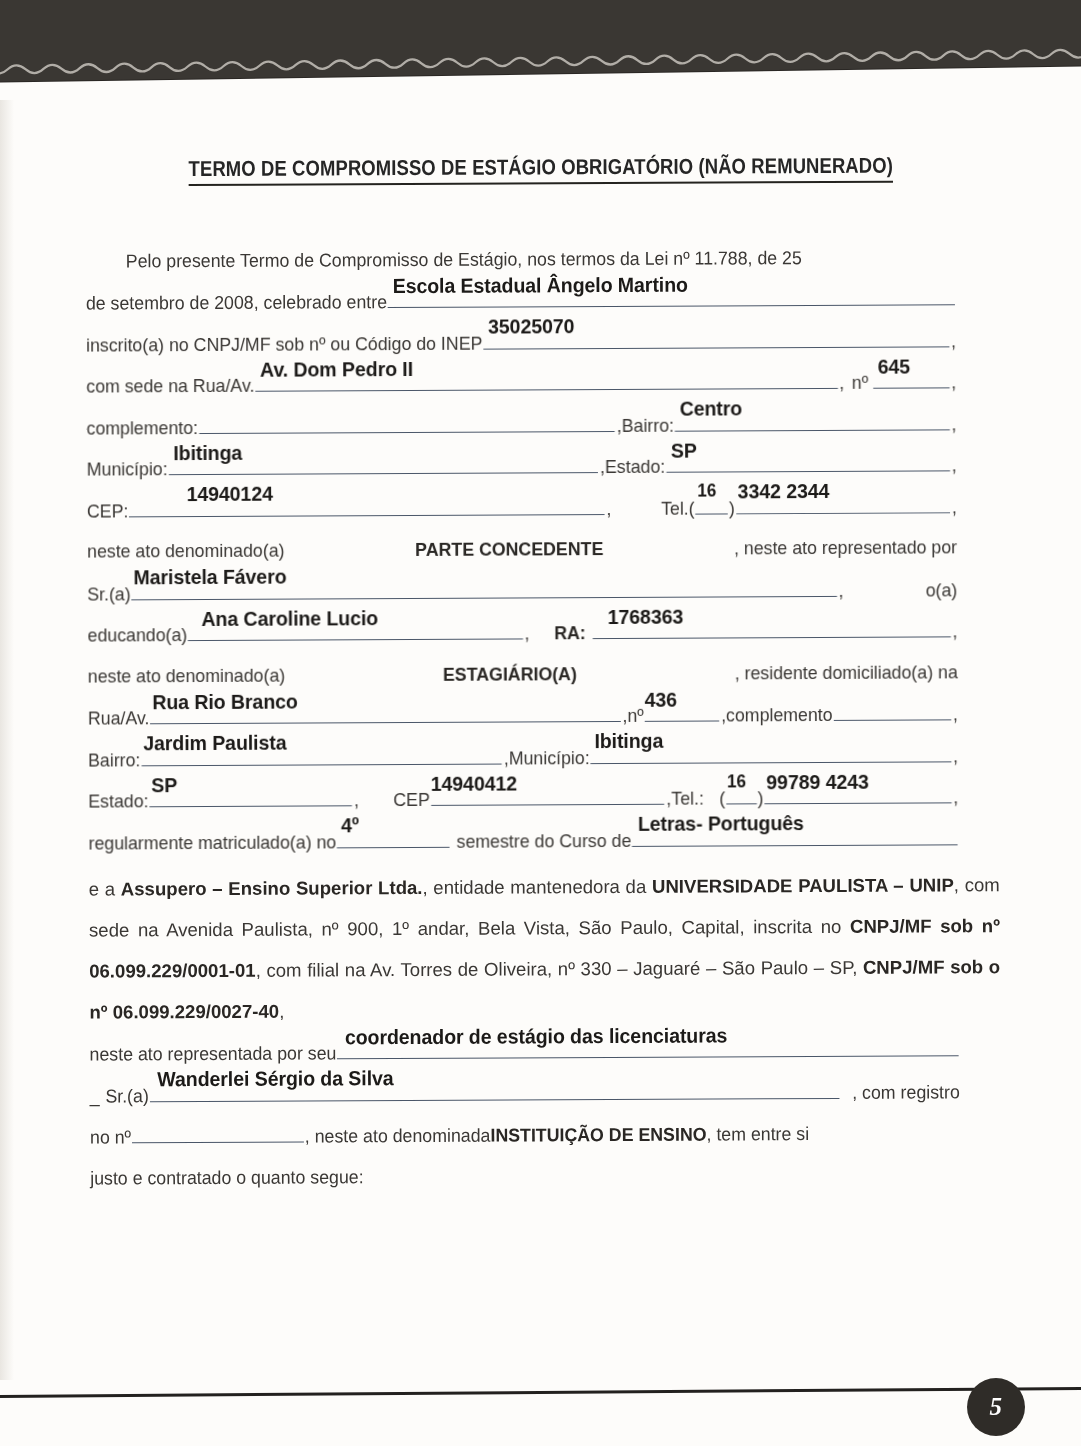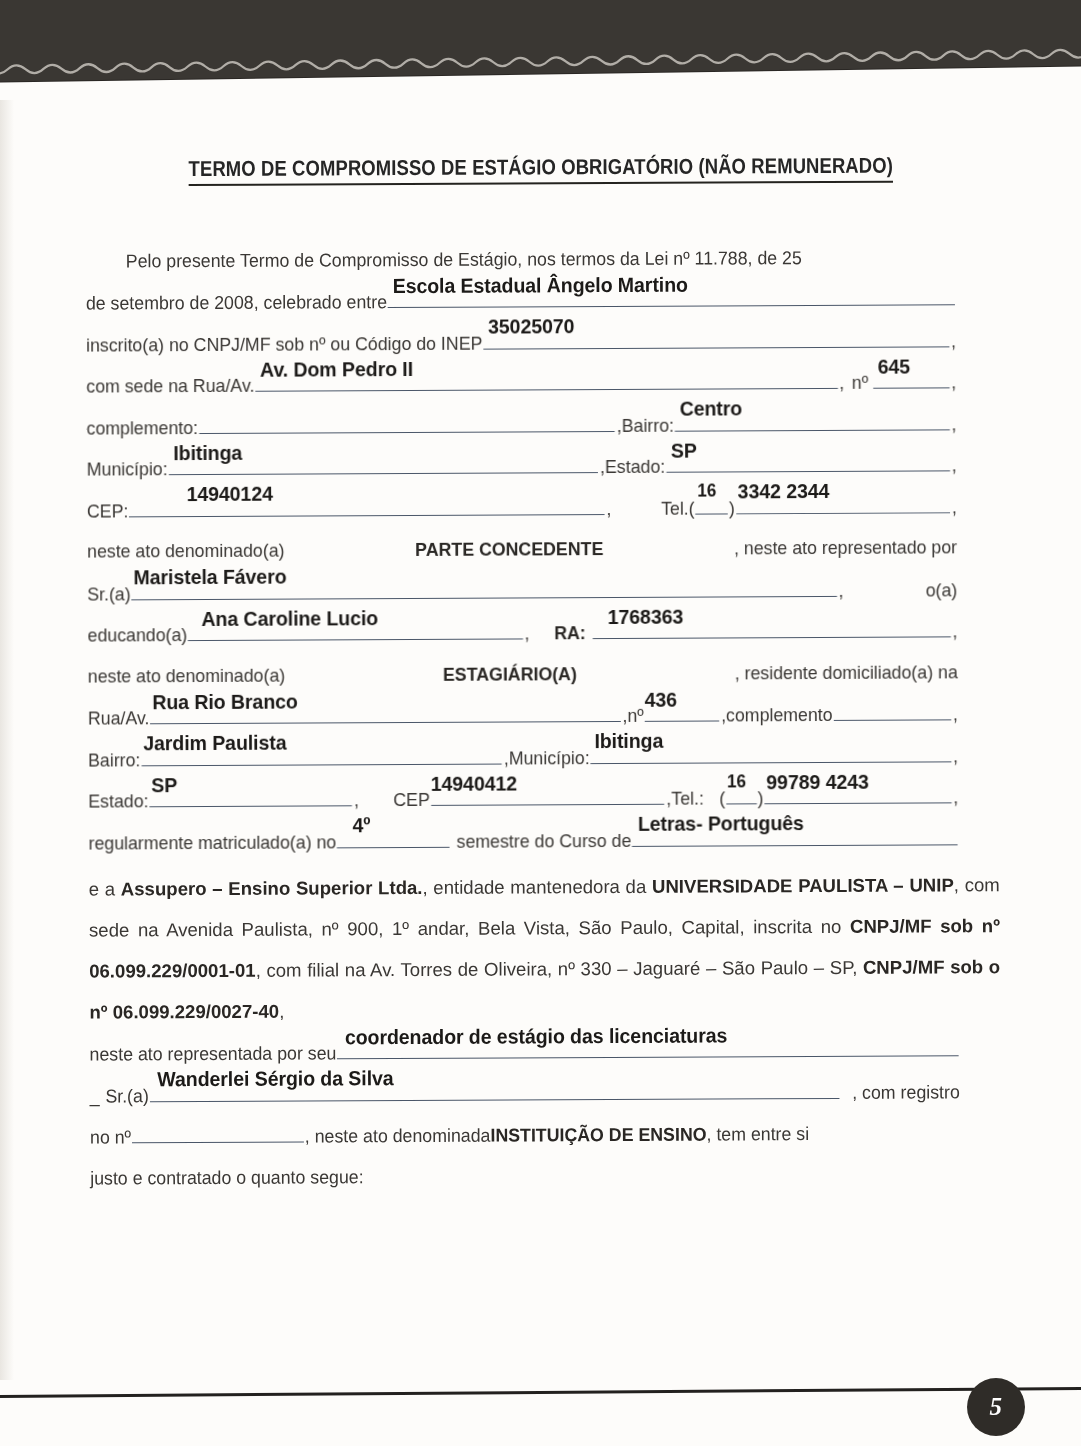--- a/index.html
+++ b/index.html
@@ -268,21 +268,21 @@
       <span class="lbl">)</span>
       <span class="fill" style="flex:1 1 24%">
         <span class="val" style="left:2px">99789 4243</span>
       </span>
       <span class="comma">,</span>
     </div>
 
     <div class="ln">
       <span class="lbl">regularmente matriculado(a) no</span>
       <span class="fill fixed" style="width:118px">
-        <span class="val" style="left:16px">4º</span>
+        <span class="val" style="left:4px">4º</span>
       </span>
       <span class="lbl" style="padding-left:6px">semestre do Curso de</span>
       <span class="fill" style="flex:1 1 34%">
         <span class="val" style="left:6px">Letras- Português</span>
       </span>
     </div>
 
     <p class="para" style="margin-top:6px">
       <span>e a </span><b>Assupero – Ensino Superior Ltda.</b><span>, entidade mantenedora da </span><b>UNIVERSIDADE PAULISTA – UNIP</b><span>, com sede na Avenida Paulista, nº 900, 1º andar, Bela Vista, São Paulo, Capital, inscrita no </span><b>CNPJ/MF sob nº 06.099.229/0001-01</b><span>, com filial na Av. Torres de Oliveira, nº 330 – Jaguaré – São Paulo – SP, </span><b>CNPJ/MF sob o nº 06.099.229/0027-40</b><span>,</span>
     </p>

